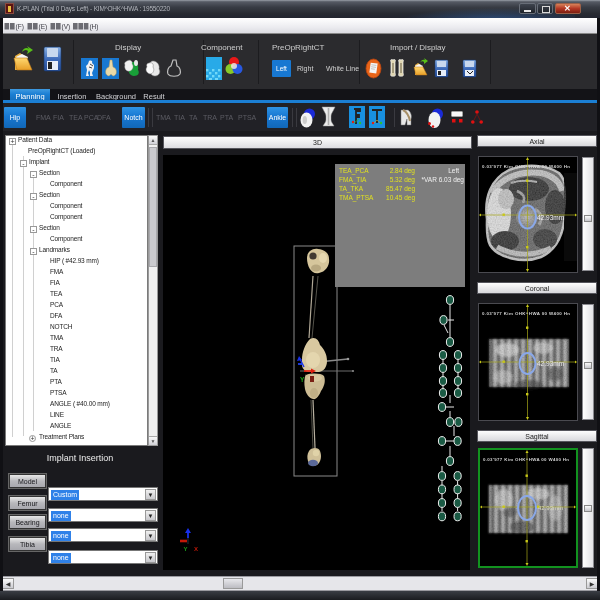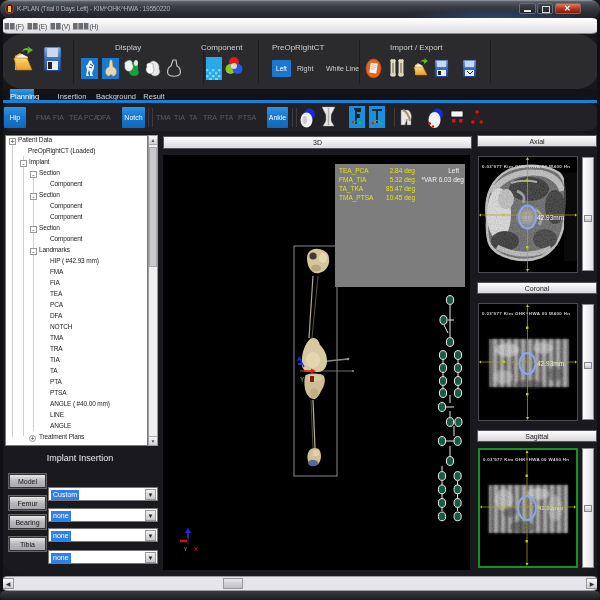--- a/index.html
+++ b/index.html
@@ -1,16 +1,16 @@
 <!DOCTYPE html>
 <html><head><meta charset="utf-8">
 <style>
 html,body{margin:0;padding:0;width:600px;height:600px;overflow:hidden;background:#000;}
 *{box-sizing:border-box;font-family:"Liberation Sans",sans-serif;}
-.abs{position:absolute;border-radius:23px;}
+.abs{position:absolute;}
 #win{position:absolute;left:0;top:0;width:600px;height:600px;background:#17171a;}
 
 #titlebar{left:0;top:0;width:600px;height:18px;background:linear-gradient(#9aa0a8 0%,#555a64 10%,#383c44 40%,#282b32 75%,#222530 100%);}
 #titleglow{left:400px;top:8px;width:175px;height:10px;background:radial-gradient(ellipse at 55% 120%, rgba(55,115,195,.5), rgba(55,115,195,0) 70%);}
 #title-ico{left:5px;top:3px;width:9px;height:11px;background:#5a1512;border:1px solid #8a4a40;}
 #title-ico:after{content:"";position:absolute;left:2px;top:2px;width:3px;height:6px;background:#e8c040;}
 #title-txt{left:17px;top:5px;font-size:6.5px;color:#b2b5bc;letter-spacing:-0.2px;}
 .winbtn{top:2.5px;height:11px;border:1px solid #686e78;border-radius:2px;background:linear-gradient(#3e444e,#1f232a);}
 #btn-min{left:519px;width:17px;}
 #btn-max{left:537px;width:16px;}
@@ -21,21 +21,21 @@
 
 #menubar{left:0;top:18px;width:600px;height:16px;background:linear-gradient(#ffffff,#ececf0 60%,#dcdce2);border-bottom:1px solid #888;}
 
 #toolbar{left:0;top:34px;width:600px;height:55px;background:#2b2b2e;}
 .sep{position:absolute;top:6px;width:1px;height:44px;background:#414147;border-left:1px solid #1c1c1f;}
 .glabel{position:absolute;top:9px;font-size:8px;color:#cecece;}
 
 #tabbar{left:0;top:89px;width:600px;height:14px;background:#131317;}
 #tabline{left:0;top:100px;width:600px;height:3px;background:#1b7fd4;}
 .tab{position:absolute;top:0;height:13px;font-size:7.5px;color:#d2d2d6;padding-top:3px;text-align:center;}
-#tab-sel{left:10px;width:24px;background:linear-gradient(#3f9ae0,#1b7fd4 40%,#156cb8);color:#fff;}
+#tab-sel{left:10px;width:40px;background:linear-gradient(#3f9ae0,#1b7fd4 40%,#156cb8);color:#fff;}
 
 #btnrow{left:0;top:103px;width:600px;height:28px;background:#212126;}
 .bluebtn{position:absolute;top:4px;height:21px;background:linear-gradient(#2e93e4,#1878d2 45%,#1167b8);color:#fff;font-size:7px;text-align:center;padding-top:7px;border-radius:1px;}
 .graylbl{position:absolute;top:11px;font-size:7px;color:#5c5c64;}
 .rsep{position:absolute;top:5px;width:1px;height:19px;background:#3a3a40;}
 
 #content{left:0;top:131px;width:600px;height:445px;background:#1a1a1e;}
 #frameL{left:0;top:18px;width:3px;height:573px;background:#101014;z-index:50;}
 #frameR{left:597px;top:18px;width:3px;height:573px;background:#101014;z-index:50;}
 
@@ -96,21 +96,21 @@
   </div>
   <div class="abs" id="toolbar">
     <div class="sep" style="left:73px;"></div>
     <div class="sep" style="left:203px;"></div>
     <div class="sep" style="left:258px;"></div>
     <div class="sep" style="left:359px;"></div>
     <div class="sep" style="left:490px;"></div>
     <div class="glabel" style="left:115px;">Display</div>
     <div class="glabel" style="left:201px;">Component</div>
     <div class="glabel" style="left:272px;">PreOpRightCT</div>
-    <div class="glabel" style="left:390px;">Import / Export</div>
+    <div class="glabel" style="left:390px;">Import / Display</div>
     <svg width="600" height="55" style="position:absolute;left:0;top:0;">
       <defs>
         <linearGradient id="fold" x1="0" y1="0" x2="0" y2="1">
           <stop offset="0" stop-color="#ffd870"></stop>
             <stop offset="1" stop-color="#e89f28"></stop>
         </linearGradient>
         <linearGradient id="flop" x1="0" y1="0" x2="0" y2="1">
           <stop offset="0" stop-color="#88b0e4"></stop>
             <stop offset=".5" stop-color="#3f6cba"></stop>
             <stop offset="1" stop-color="#264d96"></stop>

